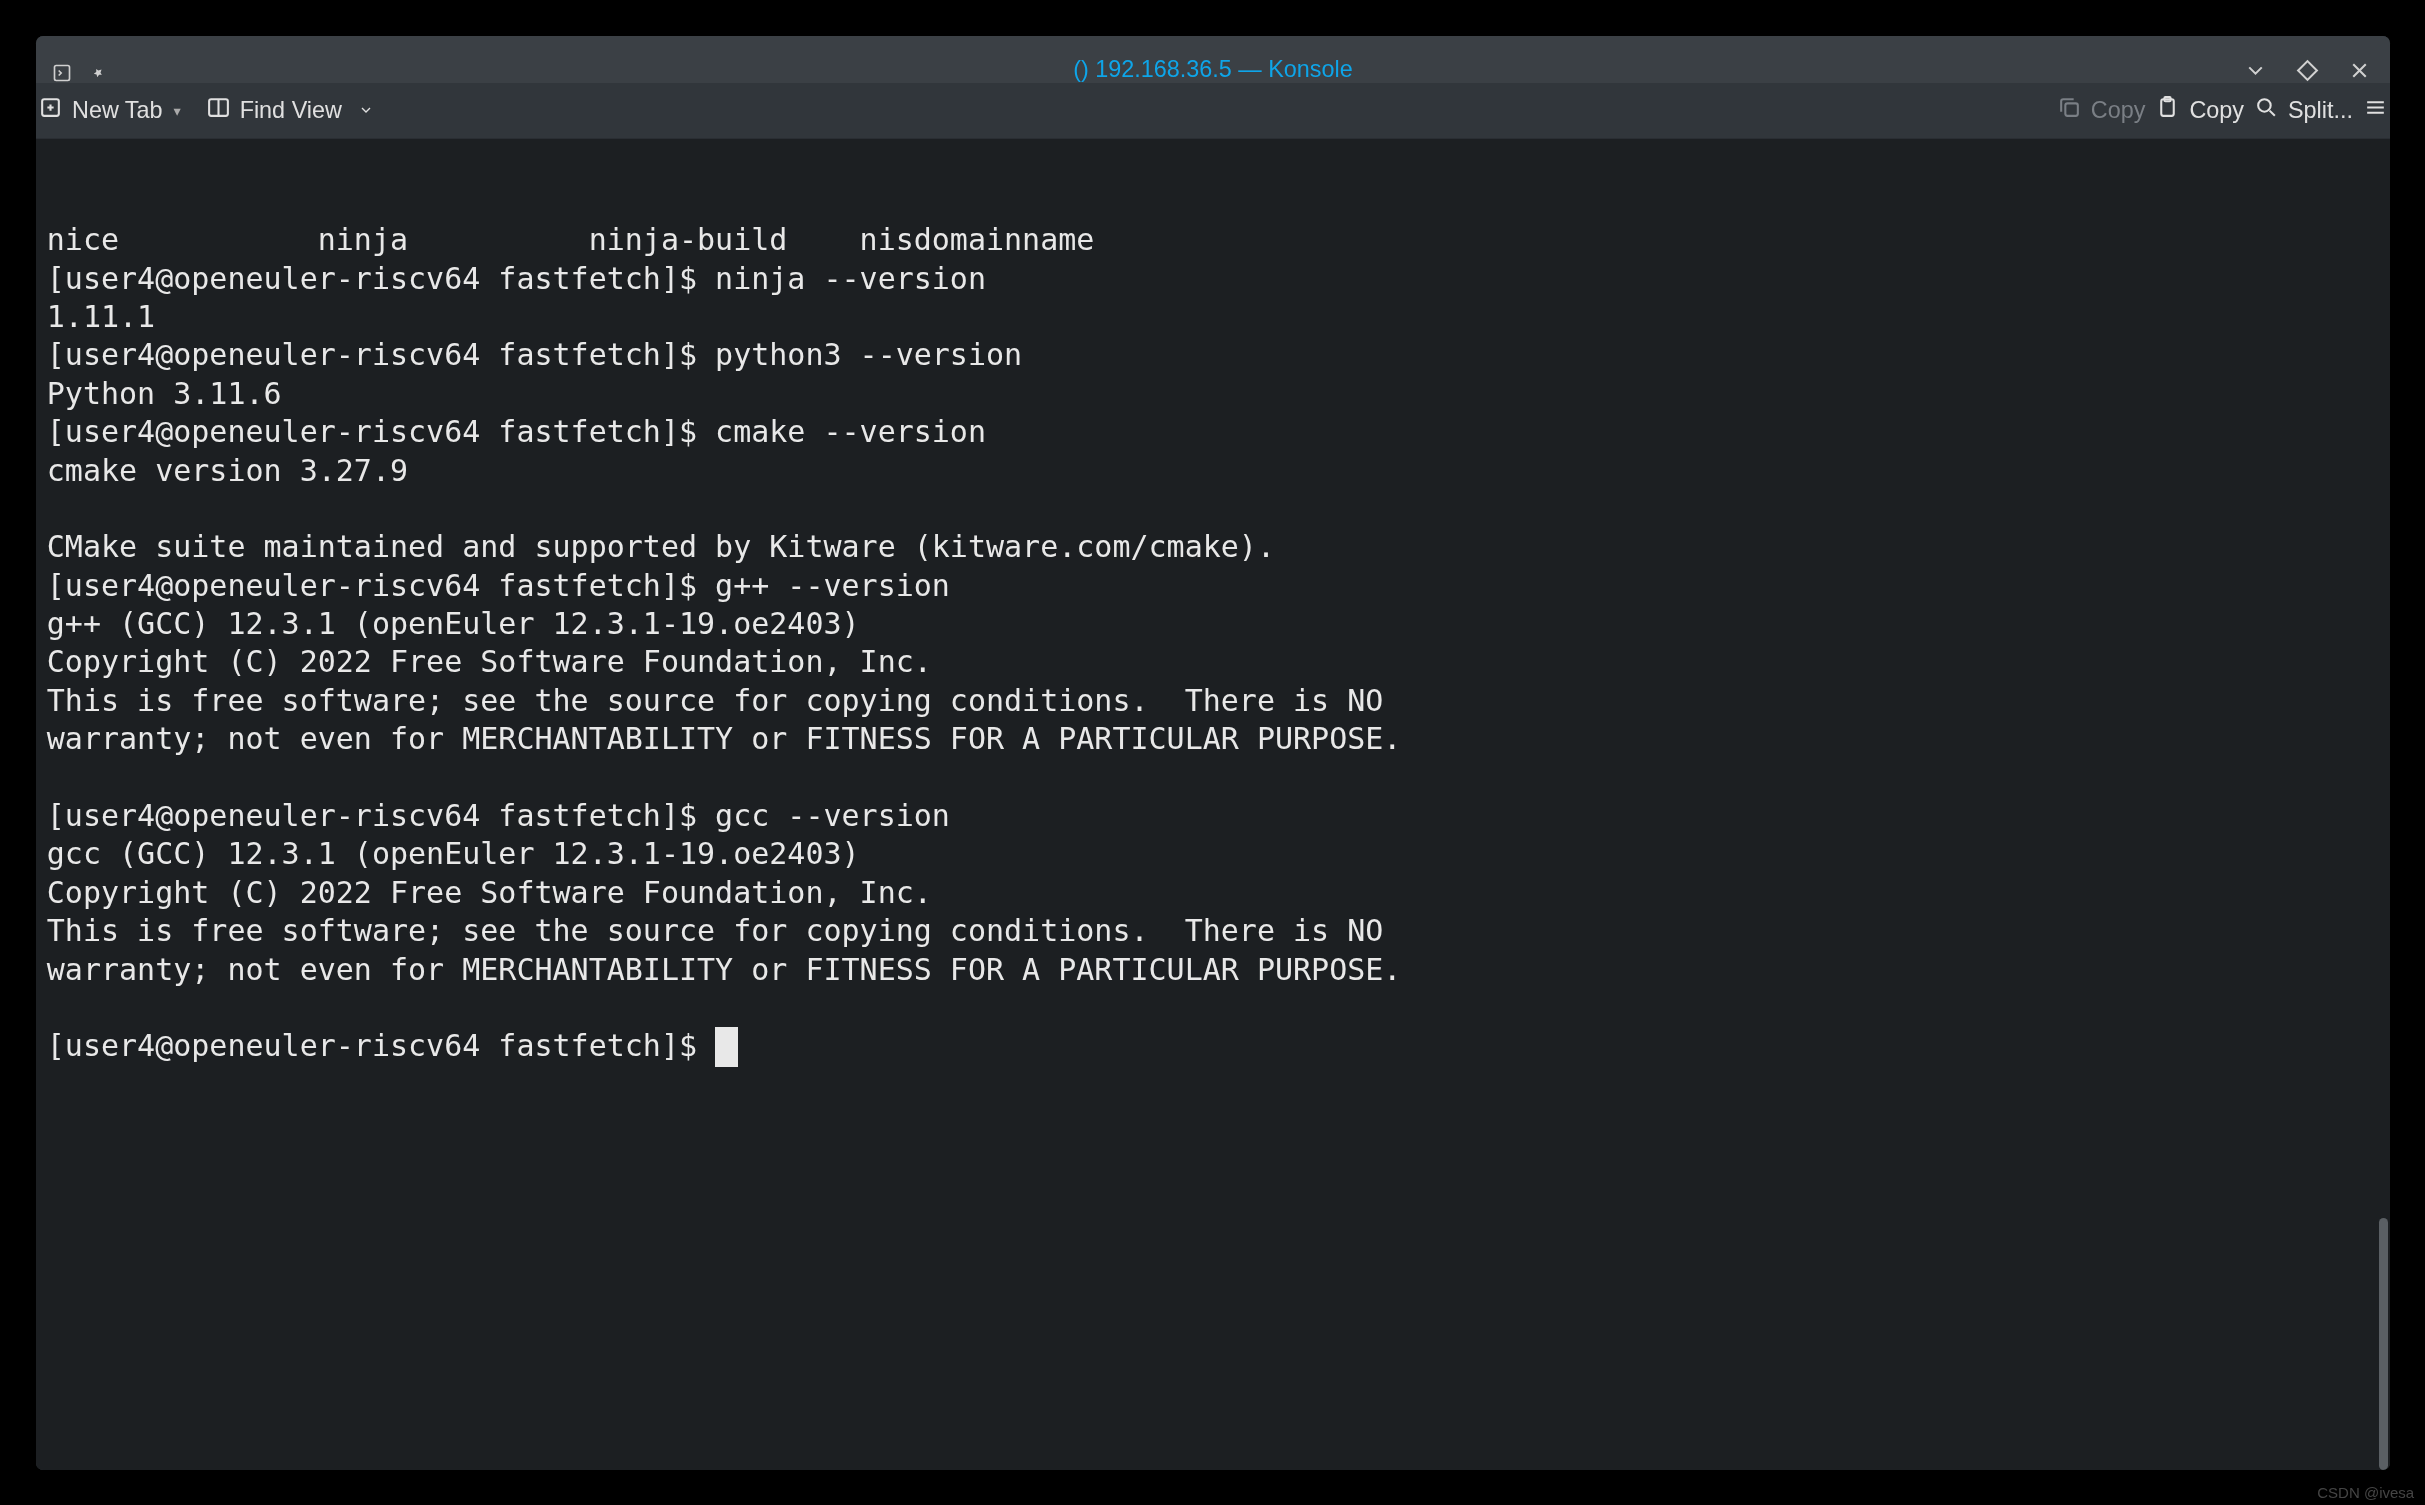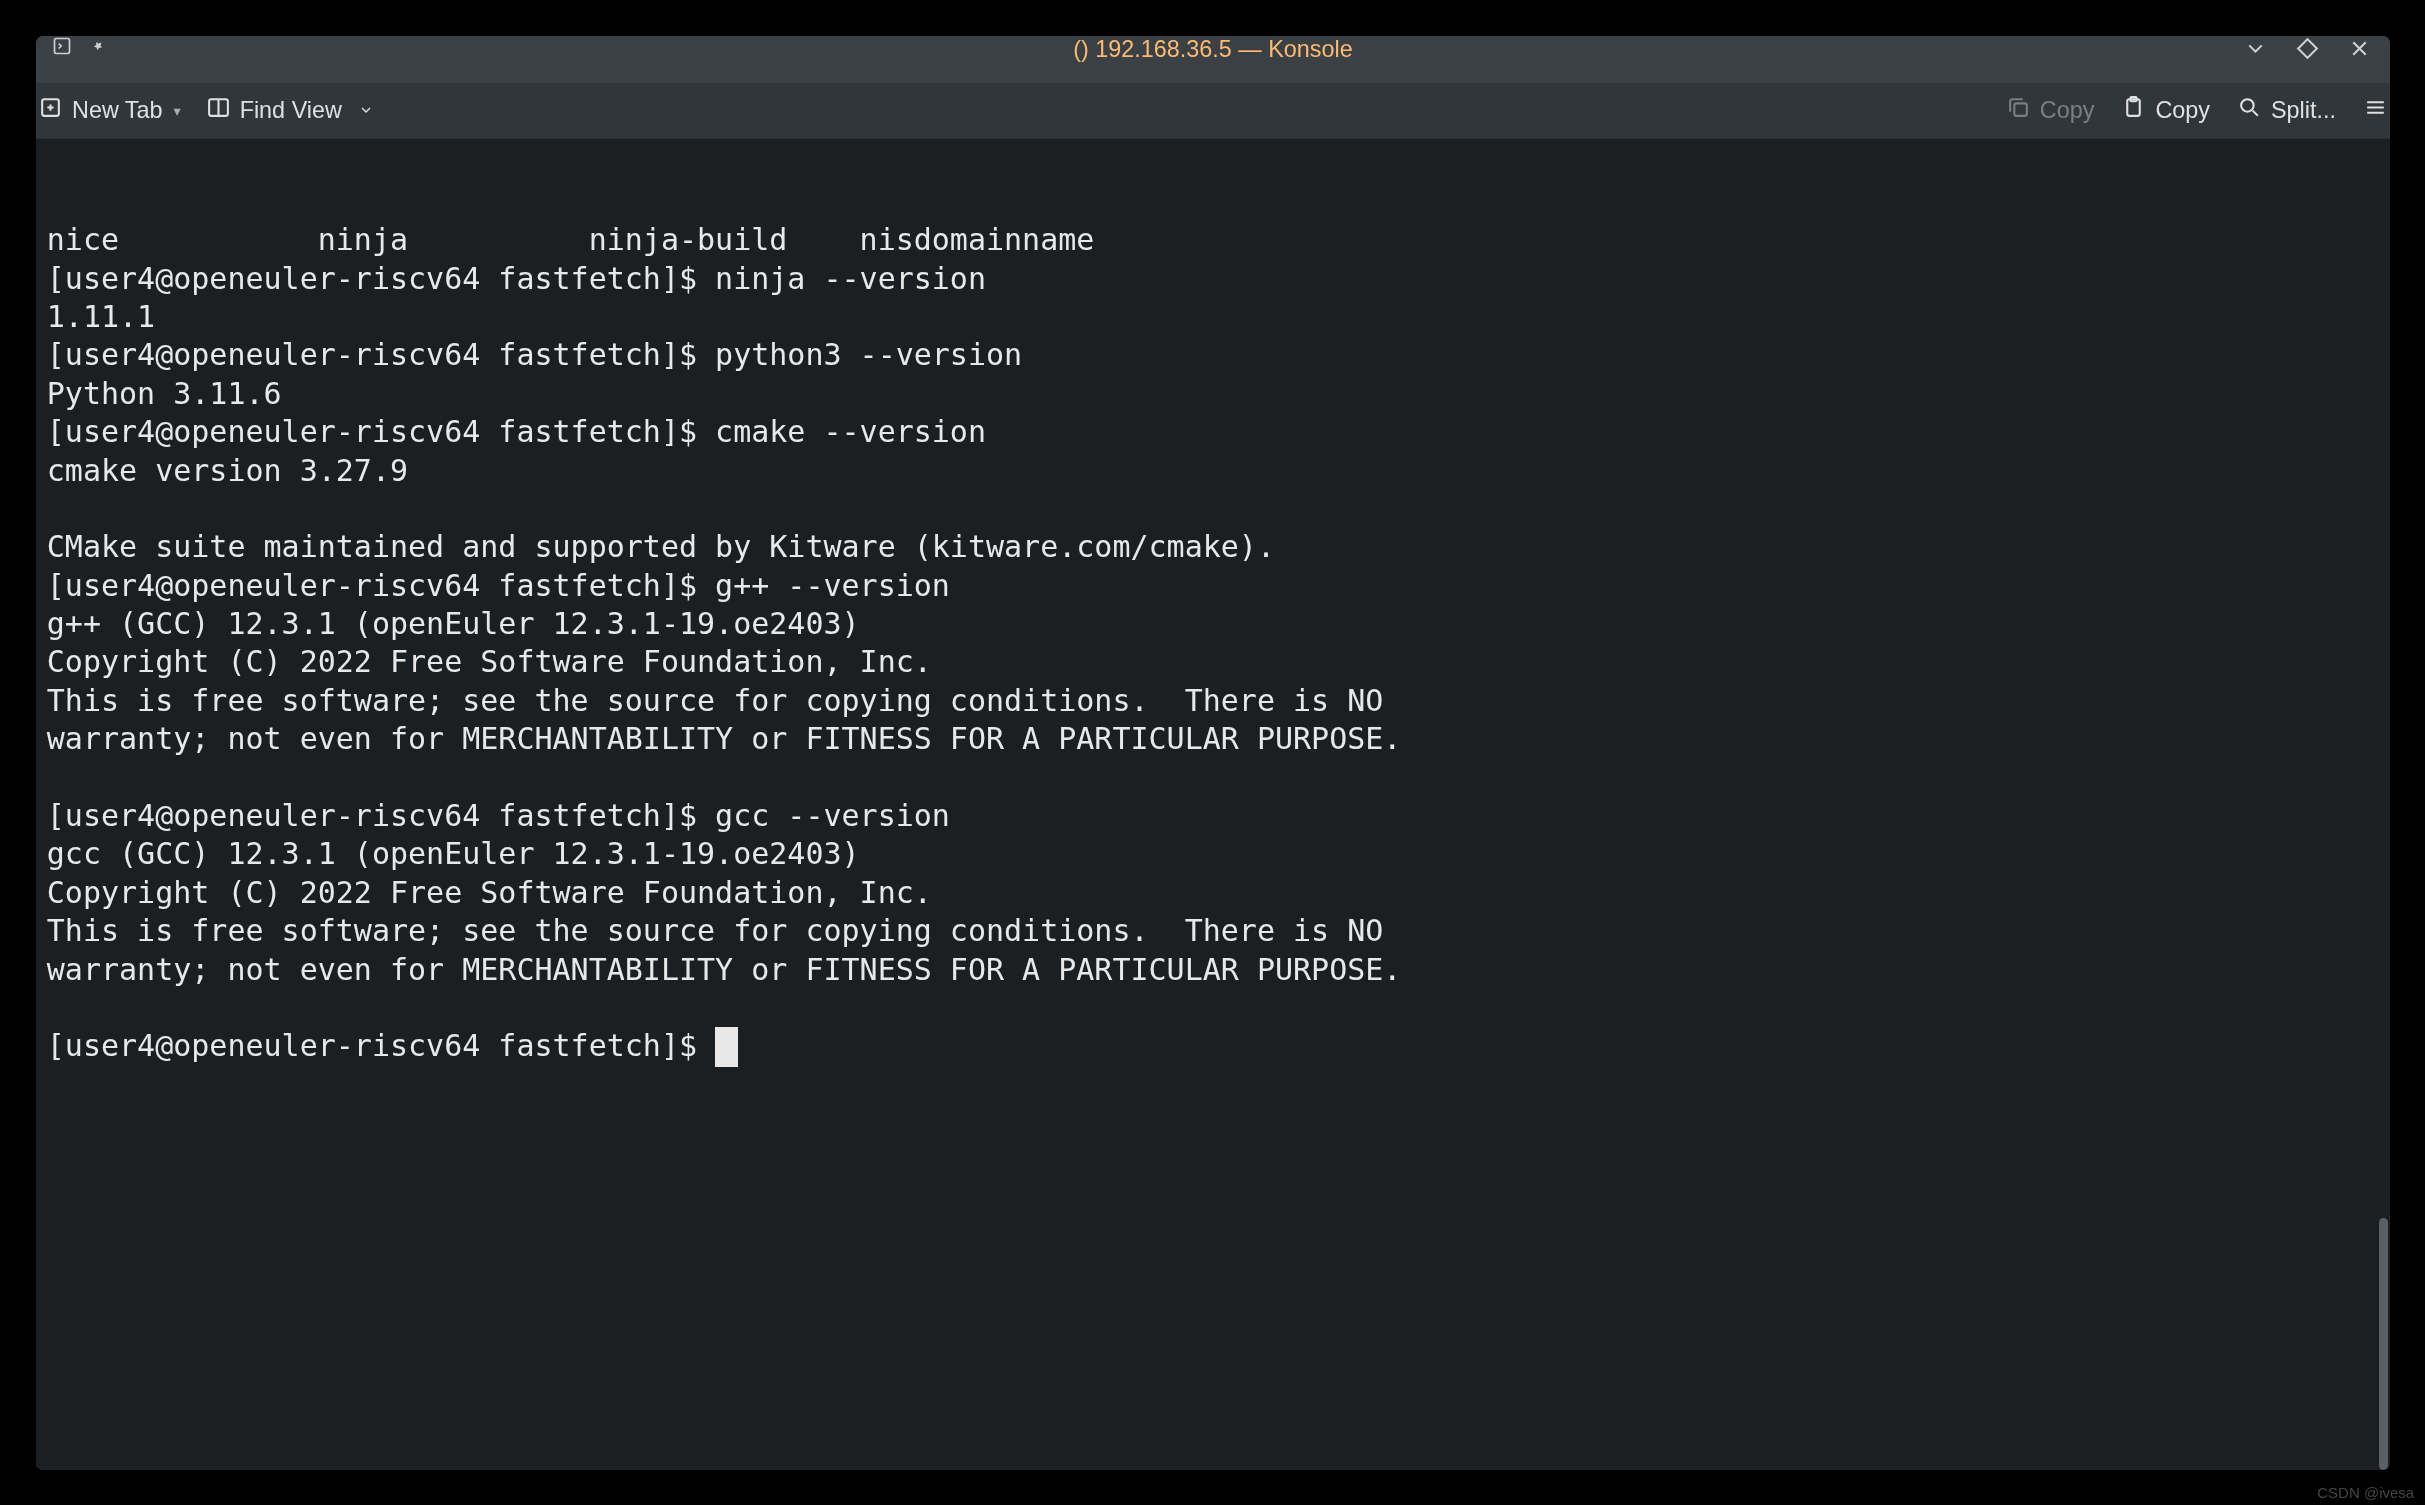--- a/index.html
+++ b/index.html
@@ -19,24 +19,24 @@
     .window {
       background: #31363b;
       border-radius: 7.2px;
       overflow: hidden;
       display: flex;
       flex-direction: column;
       flex: 1;
     }
     .titlebar {
       display: flex;
-      align-items: flex-start;
+      align-items: flex-end;
       height: 47px;
       background: #3b4045;
-      color: #fdba74;
+      color: #0ea5e9;
       font-size: 21.6px;
       position: relative;
     }
     .titlebar-left {
       display: flex;
       align-items: center;
       gap: 16px;
       padding-left: 16px;
     }
     .titlebar-center {
@@ -74,21 +74,21 @@
     .toolbar-btn {
       display: flex;
       align-items: center;
       gap: 9px;
       cursor: pointer;
     }
     .toolbar-right {
       margin-left: auto;
       display: flex;
       align-items: center;
-      gap: 27px;
+      gap: 10px;
     }
     .disabled {
       color: #7a7f85;
     }
     .terminal {
       flex: 1;
       background: #1c1f22;
       color: #e8e8e8;
       font-family: 'DejaVu Sans Mono', 'Liberation Mono', 'Courier New', monospace;
       font-size: 30px;

